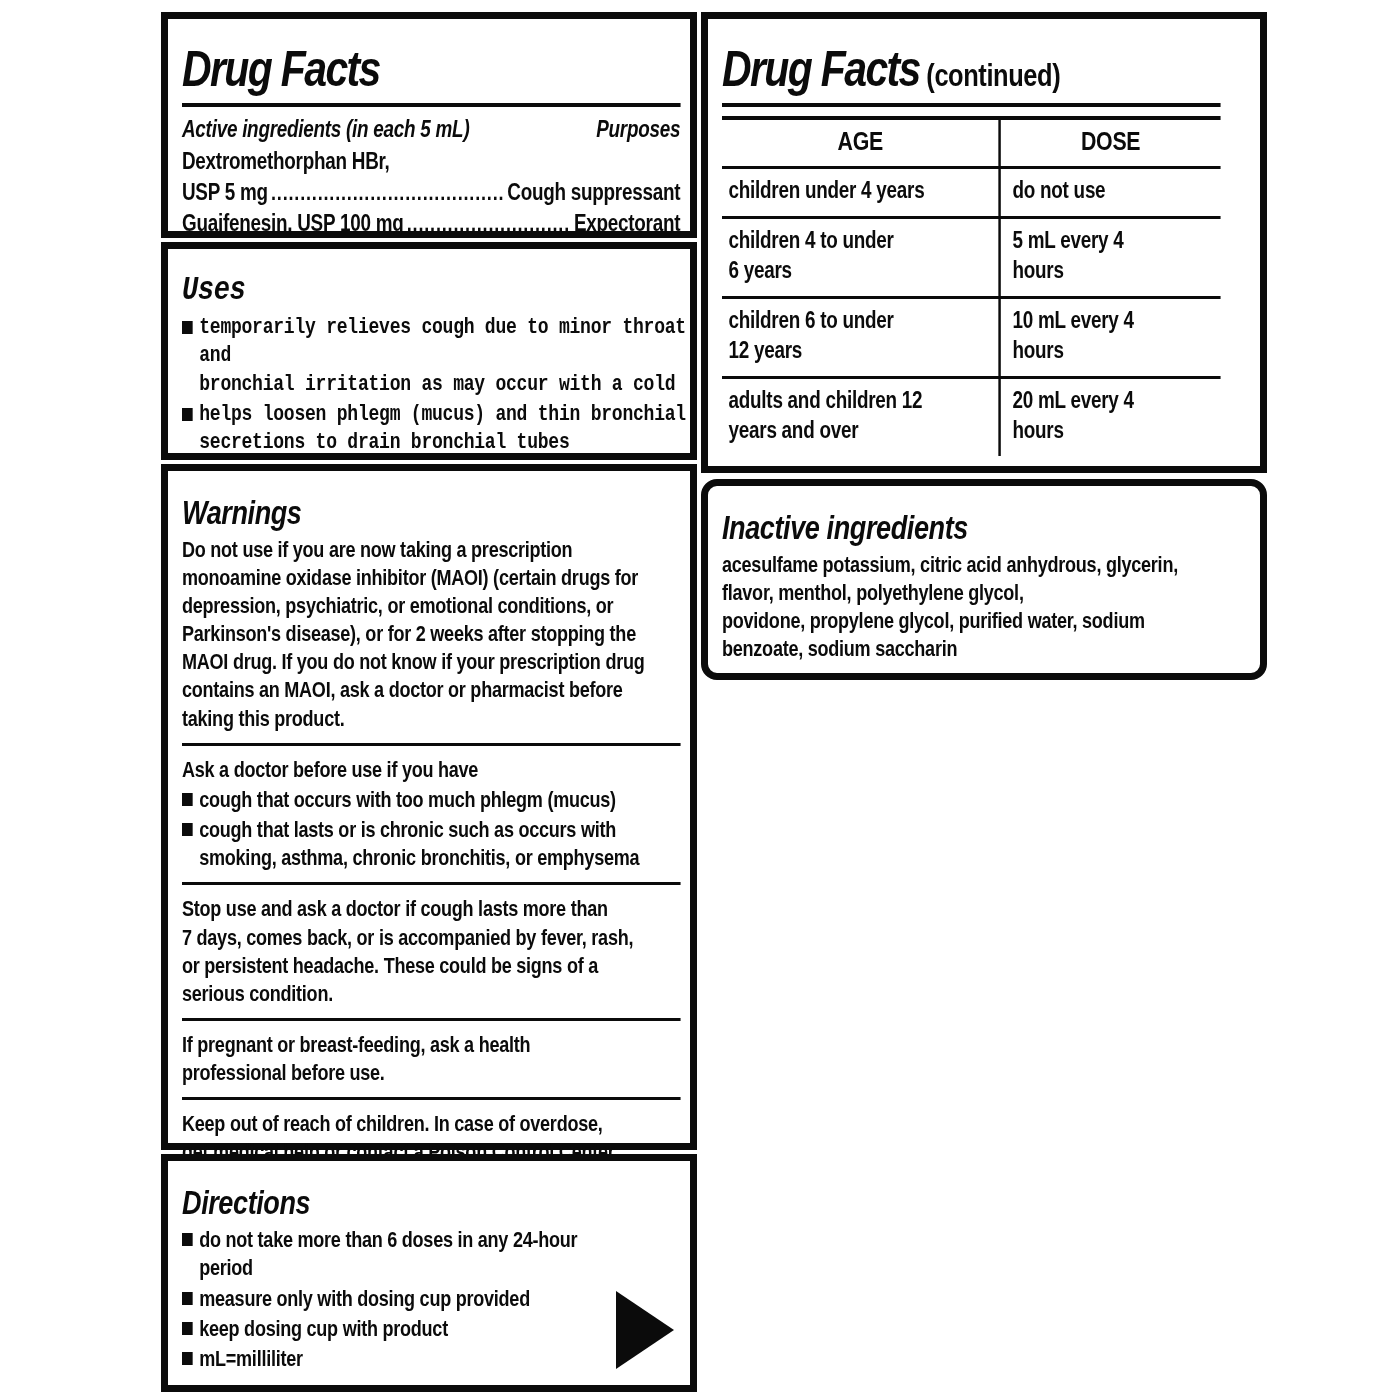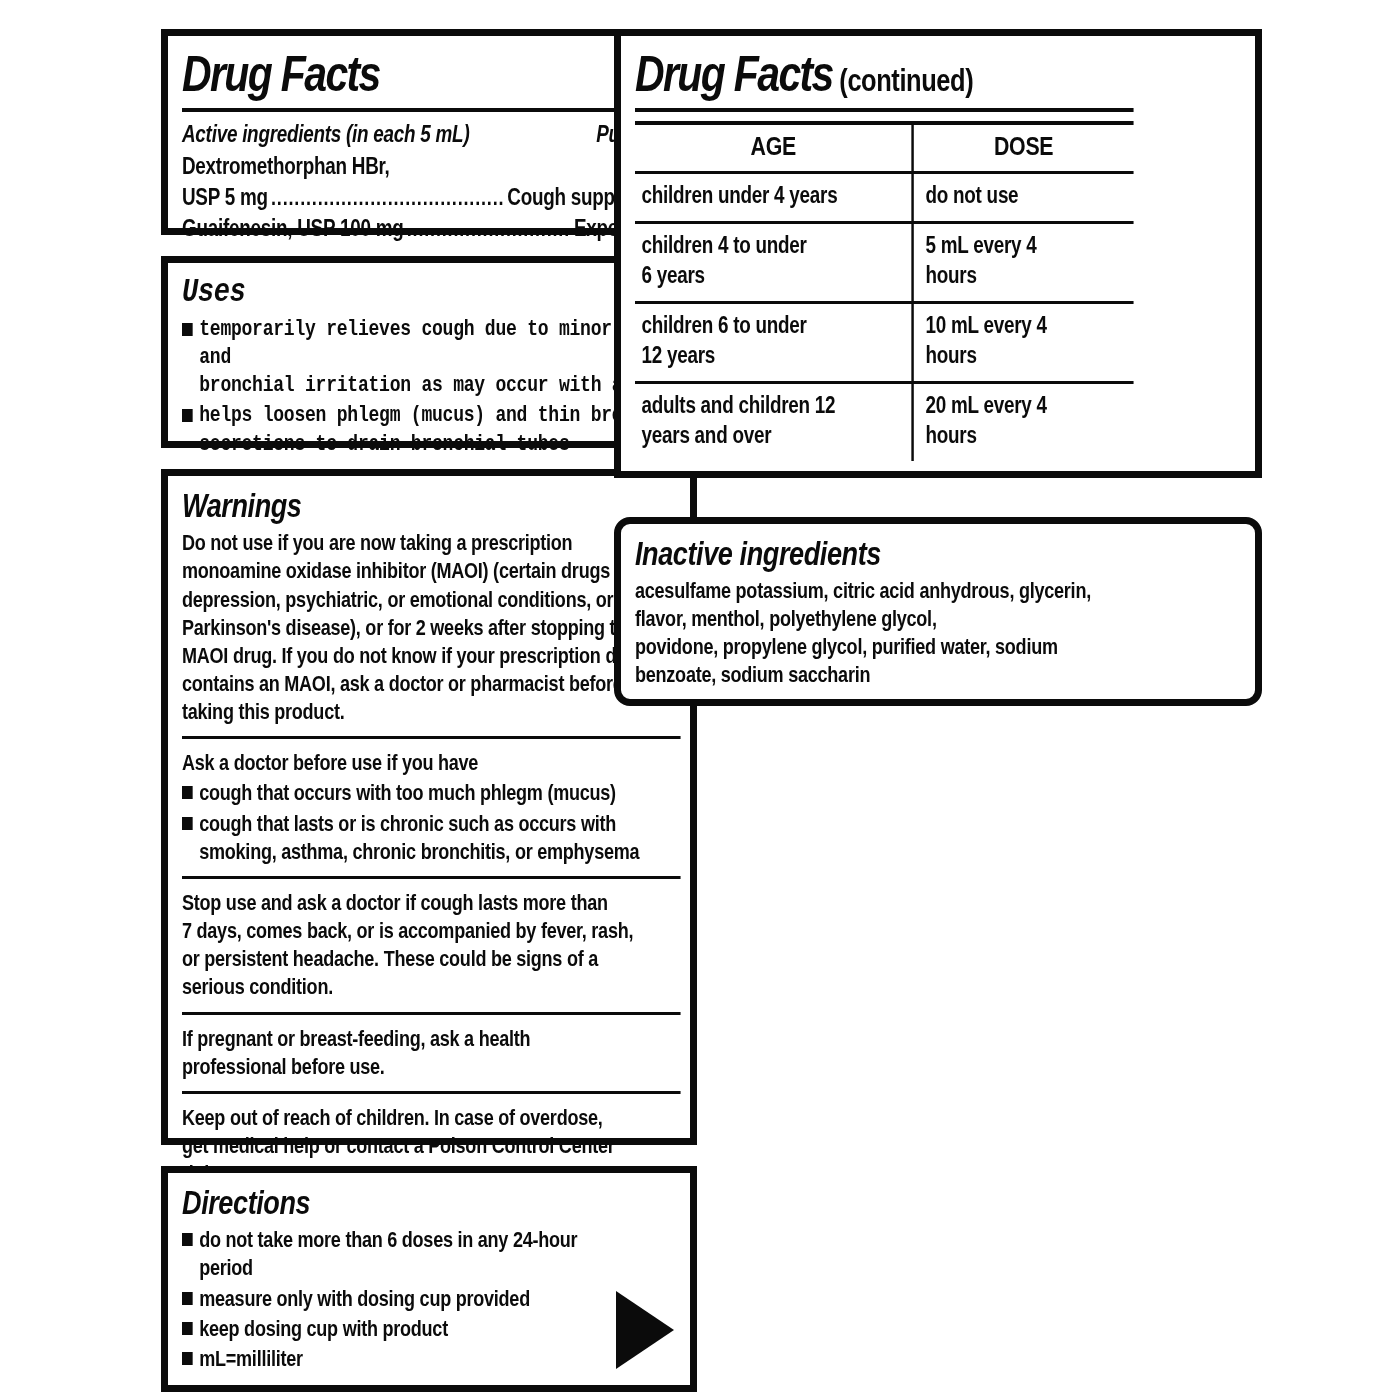--- a/index.html
+++ b/index.html
@@ -10,23 +10,23 @@
   html,body{margin:0;padding:0;}
   body{
     width:1400px;height:1400px;background:var(--paper);
     font-family:"Liberation Sans","DejaVu Sans",sans-serif;
     font-weight:700;color:var(--ink);position:relative;
     -webkit-font-smoothing:antialiased;
   }
   .page{position:absolute;inset:0;background:var(--paper);}
   .col{position:absolute;display:flex;flex-direction:column;}
   .col-left{left:161px;top:12px;width:536px;height:1380px;gap:4px;}
-  .col-right{left:701px;top:12px;width:474px;gap:22px;align-items:center;}
+  .col-right{left:701px;top:12px;width:566px;gap:6px;}
   .box{border:7px solid var(--ink);background:var(--paper);}
-  .pad{padding:12px 0 10px 14px;margin-top:17px;}
+  .pad{padding:24px 0 10px 14px;}
   
   .tw{width:620px;transform:scaleX(0.82);transform-origin:0 0;}
   .title{margin:0;font-size:50px;font-style:italic;letter-spacing:-2px;line-height:1.04;white-space:nowrap;}
   .cont{font-style:normal;font-size:31px;letter-spacing:-0.5px;margin-left:8px;}
   .rule{border-top:4px solid var(--ink);margin:8px 0 9px;width:98%;}
   .h2{margin:0 0 4px;font-size:33px;font-style:italic;letter-spacing:-0.5px;line-height:1.12;}
   .txt{font-size:22px;letter-spacing:-0.3px;line-height:1.28;}
   .pre{white-space:pre-line;}
   p.para{margin:0;}
   .sep{border-top:3px solid var(--ink);margin:10px 0;width:98%;}

